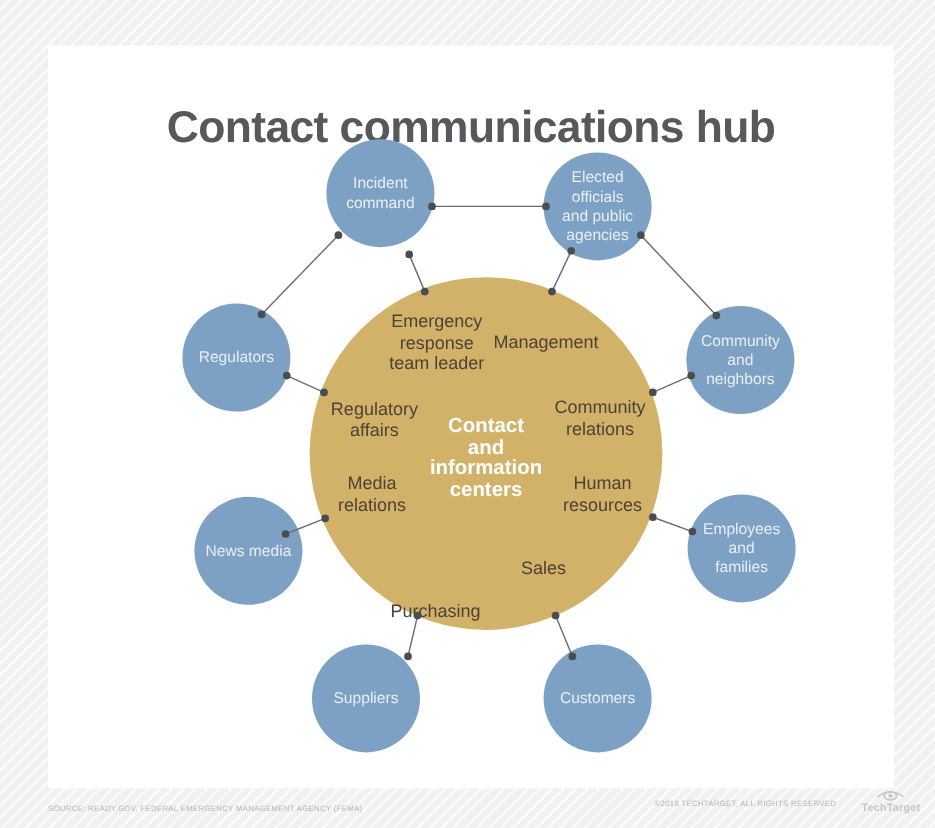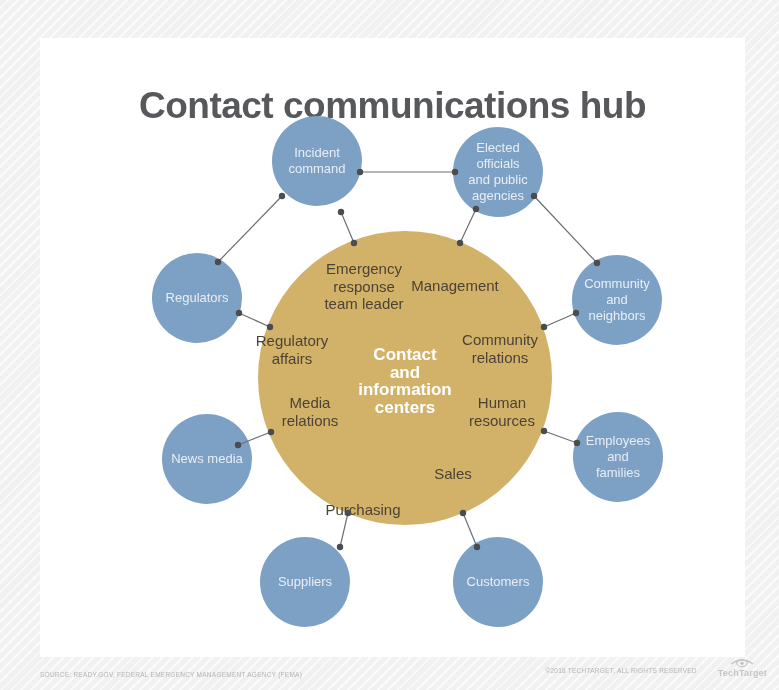--- a/index.html
+++ b/index.html
@@ -56,21 +56,21 @@
 <div class="hub"></div>
 
 <div class="hub-label" style="left:405px; top:381px;">Contact
 and
 information
 centers</div>
 <div class="dept" style="left:364px; top:286px;">Emergency
 response
 team leader</div>
 <div class="dept" style="left:455px; top:286px;">Management</div>
-<div class="dept" style="left:292px; top:350px;">Regulatory
+<div class="dept" style="left:312px; top:350px;">Regulatory
 affairs</div>
 <div class="dept" style="left:500px; top:349px;">Community
 relations</div>
 <div class="dept" style="left:310px; top:412px;">Media
 relations</div>
 <div class="dept" style="left:502px; top:412px;">Human
 resources</div>
 <div class="dept" style="left:363px; top:474px;margin-top:36px;">Purchasing</div>
 <div class="dept" style="left:453px; top:474px;">Sales</div>
 

